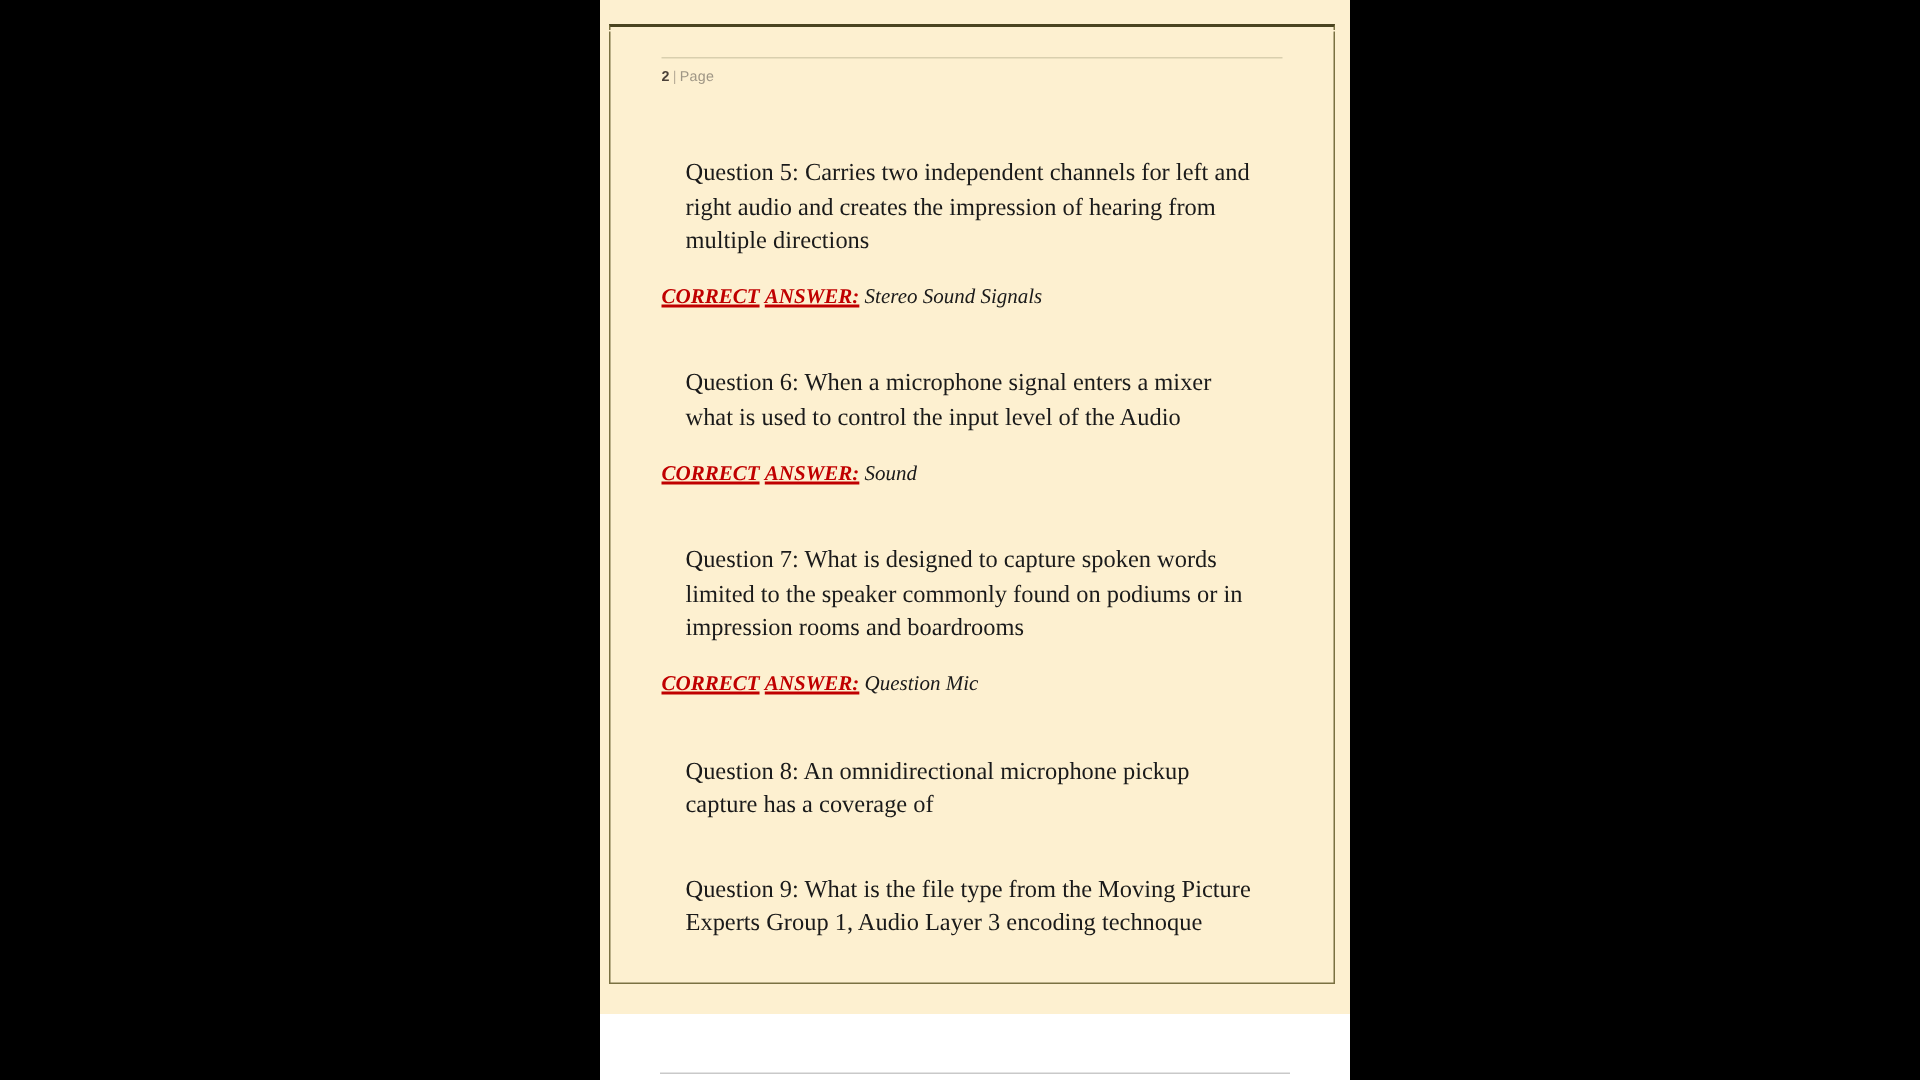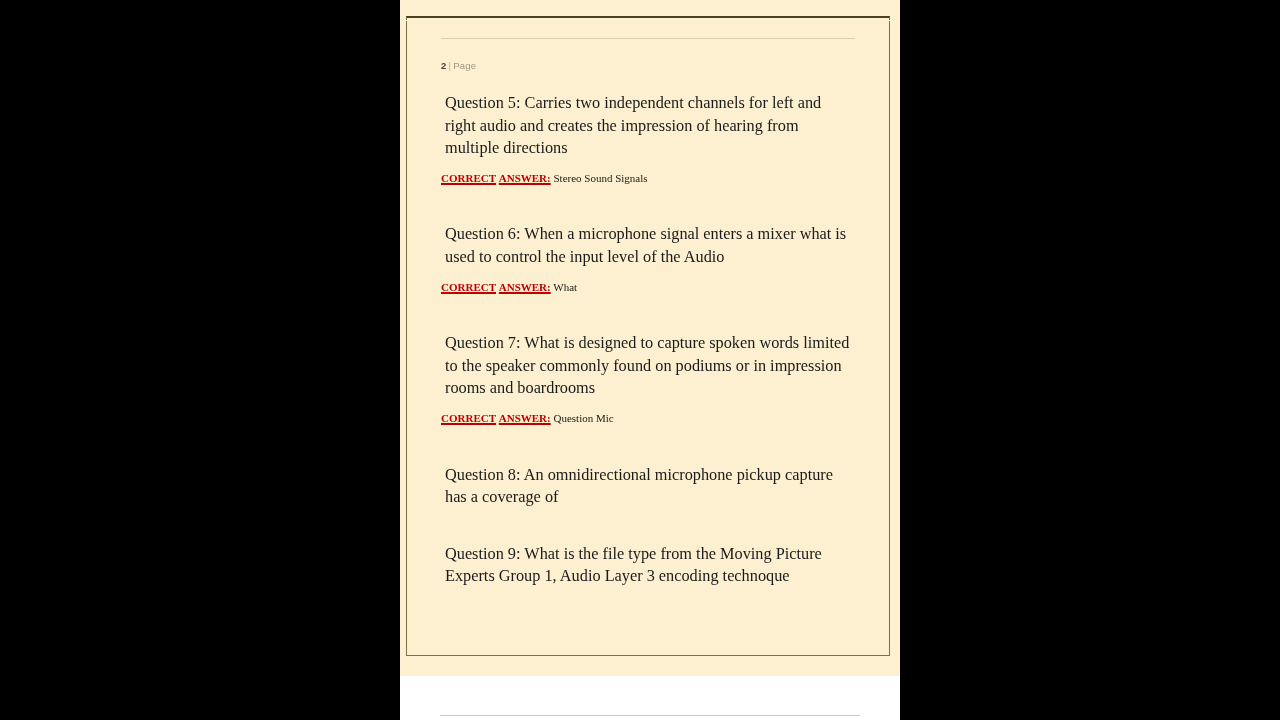--- a/index.html
+++ b/index.html
@@ -74,21 +74,21 @@
     padding-top: 20px;
     height: 42px;
     box-sizing: border-box;
   }
   .header-rule {
     height: 1px;
     background: #d9cfae;
     width: 100%;
   }
   .header-text {
-    margin-top: 21px;
+    margin-top: 7px;
     font-family: "Liberation Sans", "DejaVu Sans", sans-serif;
     font-size: 9.5px;
     letter-spacing: 0.2px;
     white-space: nowrap;
   }
   .header-pagenum {
     font-weight: bold;
     color: #4a4038;
   }
   .header-sep {
@@ -107,30 +107,31 @@
     margin-bottom: 34px;
   }
   .qa-block:last-child {
     margin-bottom: 0;
   }
   .question-text {
     font-family: "Liberation Serif", "DejaVu Serif", serif;
     font-size: 16.3px;
     line-height: 22.6px;
     color: #1a1a1a;
-    margin: 4px;
+    margin: 16px;
     text-align: left;
   }
   .answer-line {
     font-family: "Liberation Serif", "DejaVu Serif", serif;
-    font-size: 11px;
+    font-size: 14px;
     line-height: 22.6px;
     color: #1a1a1a;
     margin: 0;
     margin-top: 7px;
+    font-style: italic;
   }
   .answer-kw {
     color: #c00000;
     font-weight: bold;
     text-decoration: underline;
     text-decoration-thickness: 2px;
     text-underline-offset: 1px;
   }
   .answer-value {
     color: #1a1a1a;
@@ -178,21 +179,21 @@
 
         <div class="doc-body">
 
           <div class="qa-block">
             <p class="question-text">Question 5: Carries two independent channels for left and right audio and creates the impression of hearing from multiple directions</p>
             <p class="answer-line"><span class="answer-kw">CORRECT</span> <span class="answer-kw">ANSWER:</span> <span class="answer-value">Stereo Sound Signals</span></p>
           </div>
 
           <div class="qa-block">
             <p class="question-text">Question 6: When a microphone signal enters a mixer what is used to control the input level of the Audio</p>
-            <p class="answer-line"><span class="answer-kw">CORRECT</span> <span class="answer-kw">ANSWER:</span> <span class="answer-value">What</span></p>
+            <p class="answer-line"><span class="answer-kw">CORRECT</span> <span class="answer-kw">ANSWER:</span> <span class="answer-value">Sound</span></p>
           </div>
 
           <div class="qa-block">
             <p class="question-text">Question 7: What is designed to capture spoken words limited to the speaker commonly found on podiums or in impression rooms and boardrooms</p>
             <p class="answer-line"><span class="answer-kw">CORRECT</span> <span class="answer-kw">ANSWER:</span> <span class="answer-value">Question Mic</span></p>
           </div>
 
           <div class="qa-block">
             <p class="question-text">Question 8: An omnidirectional microphone pickup capture has a coverage of</p>
           </div>

